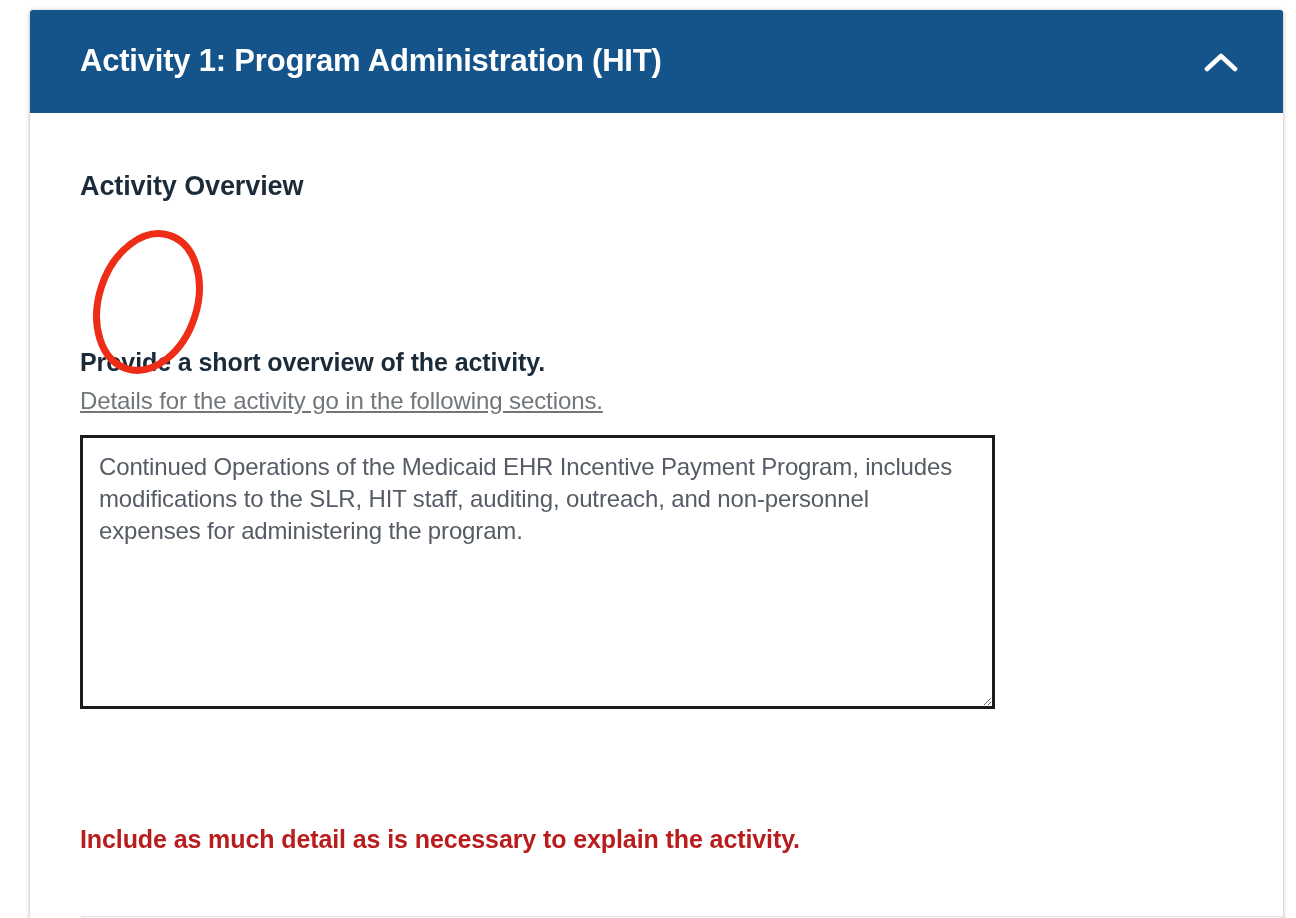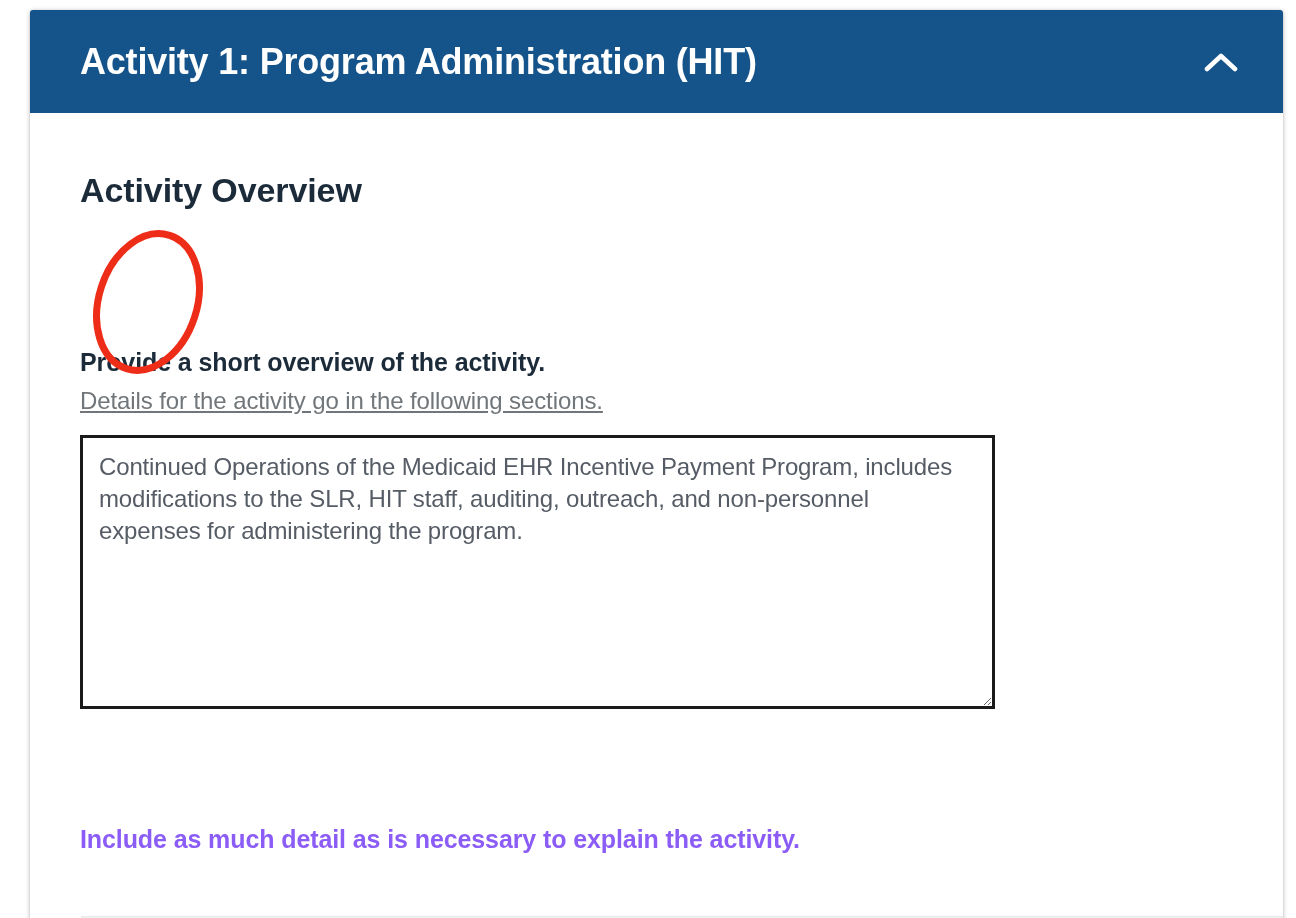--- a/index.html
+++ b/index.html
@@ -38,21 +38,21 @@
     background: #15548a;
     display: flex;
     align-items: center;
     justify-content: space-between;
     box-sizing: border-box;
     padding: 0 40px 0 50px;
     cursor: pointer;
   }
   .card-header-title {
     color: #ffffff;
-    font-size: 36px;
+    font-size: 31px;
     font-weight: 600;
     letter-spacing: -0.2px;
     line-height: 1.1;
     white-space: nowrap;
   }
   .chevron-btn {
     width: 44px;
     height: 44px;
     display: flex;
     align-items: center;
@@ -71,21 +71,21 @@
     top: 103px;
     width: 1253px;
     height: 827px;
     background: #ffffff;
   }
 
   .h-overview {
     position: absolute;
     left: 50px;
     top: 58px;
-    font-size: 34px;
+    font-size: 27px;
     font-weight: 700;
     color: #1c2b39;
     letter-spacing: -0.1px;
   }
 
   .fieldgroup {
     position: absolute;
     left: 50px;
     top: 235px;
     width: 1000px;
@@ -128,21 +128,21 @@
     overflow: hidden;
   }
 
   .h-detail {
     position: absolute;
     left: 50px;
     top: 708px;
     width: 860px;
     font-size: 25px;
     font-weight: 700;
-    color: #8b5cf6;
+    color: #b91c1c;
     line-height: 1.48;
     letter-spacing: -0.1px;
   }
 
   
   .editor-toolbar {
     position: absolute;
     left: 51px;
     top: 803px;
     width: 1202px;

